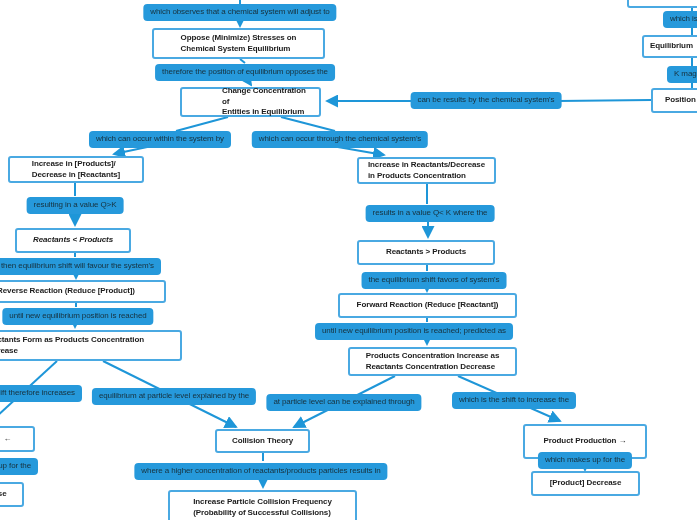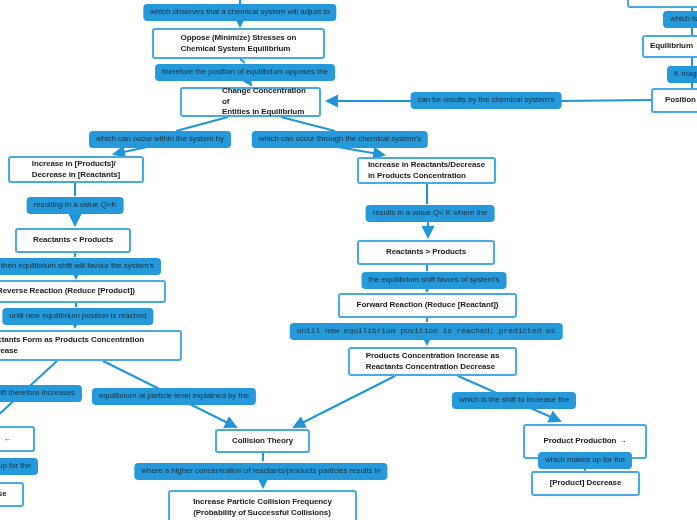--- a/index.html
+++ b/index.html
@@ -68,21 +68,21 @@
       <line x1="692" y1="82" x2="692" y2="88" stroke="#1e96d8" stroke-width="2"></line>
     </svg>
     <div class="node" style="left: 152px; top: 28px; width: 173px; height: 31px;">Oppose (Minimize) Stresses on
 Chemical System Equilibrium</div>
     <div class="node" style="left: 180px; top: 87px; width: 141px; height: 30px; padding-left: 40px;">Change Concentration of
 Entities in Equilibrium</div>
     <div class="node" style="left: 8px; top: 156px; width: 136px; height: 27px;">Increase in [Products]/
 Decrease in [Reactants]</div>
     <div class="node" style="left: 357px; top: 157px; width: 139px; height: 27px;">Increase in Reactants/Decrease
 in Products Concentration</div>
-    <div class="node" style="left: 15px; top: 228px; width: 116px; height: 25px;">Reactants &lt; Products</div>
+    <div class="node" style="left: 15px; top: 228px; width: 116px; height: 25px; font-style: italic;">Reactants &lt; Products</div>
     <div class="node" style="left: 357px; top: 240px; width: 138px; height: 25px;">Reactants &gt; Products</div>
     <div class="node" style="left: -34px; top: 280px; width: 200px; height: 23px;">Reverse Reaction (Reduce [Product])</div>
     <div class="node" style="left: 338px; top: 293px; width: 179px; height: 25px;">Forward Reaction (Reduce [Reactant])</div>
     <div class="node" style="left: -55px; top: 330px; width: 237px; height: 31px;">Reactants Form as Products Concentration
 Decrease</div>
     <div class="node" style="left: 348px; top: 347px; width: 169px; height: 29px;">Products Concentration Increase as
 Reactants Concentration Decrease</div>
     <div class="node" style="left: 215px; top: 429px; width: 95px; height: 24px;">Collision Theory</div>
     <div class="node" style="left: 168px; top: 490px; width: 189px; height: 36px;">Increase Particle Collision Frequency
 (Probability of Successful Collisions)</div>
@@ -98,20 +98,21 @@
     <div class="label" style="top: 92px; left: 486px; transform: translateX(-50%);">can be results by the chemical system's</div>
     <div class="label" style="top: 11px; left: 663px;">which is</div>
     <div class="label" style="top: 66px; left: 667px;">K magnitude</div>
     <div class="label" style="top: 131px; left: 160px; transform: translateX(-50%);">which can occur within the system by</div>
     <div class="label" style="top: 131px; left: 340px; transform: translateX(-50%);">which can occur through the chemical system's</div>
     <div class="label" style="top: 197px; left: 75px; transform: translateX(-50%);">resulting in a value  Q&gt;K</div>
     <div class="label" style="top: 205px; left: 430px; transform: translateX(-50%);">results in a value  Q&lt; K where the</div>
     <div class="label" style="top: 258px; left: -6px;">then equilibrium shift will favour the system's</div>
     <div class="label" style="top: 272px; left: 434px; transform: translateX(-50%);">the equilibrium shift  favors of system's</div>
     <div class="label" style="top: 308px; left: 78px; transform: translateX(-50%);">until new equilibrium position is reached</div>
-    <div class="label" style="top: 323px; left: 426px; transform: translateX(-50%); font-family: Liberation Mono, monospace;">until new equilibrium position is reached; predicted as</div>
+    <div class="label" style="top: 323px; left: 414px; transform: translateX(-50%);">until new equilibrium position is reached; predicted as</div>
     <div class="label" style="top: 385px; right: 615px;">shift therefore increases</div>
     <div class="label" style="top: 388px; left: 174px; transform: translateX(-50%);">equilibrium at particle level explained by the</div>
+    <div class="label" style="top: 394px; left: 344px; transform: translateX(-50%);">at particle level can be explained through</div>
     <div class="label" style="top: 392px; left: 514px; transform: translateX(-50%);">which is the shift to increase the</div>
     <div class="label" style="top: 463px; left: 261px; transform: translateX(-50%);">where a higher concentration of reactants/products particles results in</div>
     <div class="label" style="top: 452px; left: 585px; transform: translateX(-50%);">which makes up for the</div>
     <div class="label" style="top: 458px; right: 659px;">which makes up for the</div>
   </div>
 
 </body></html>

